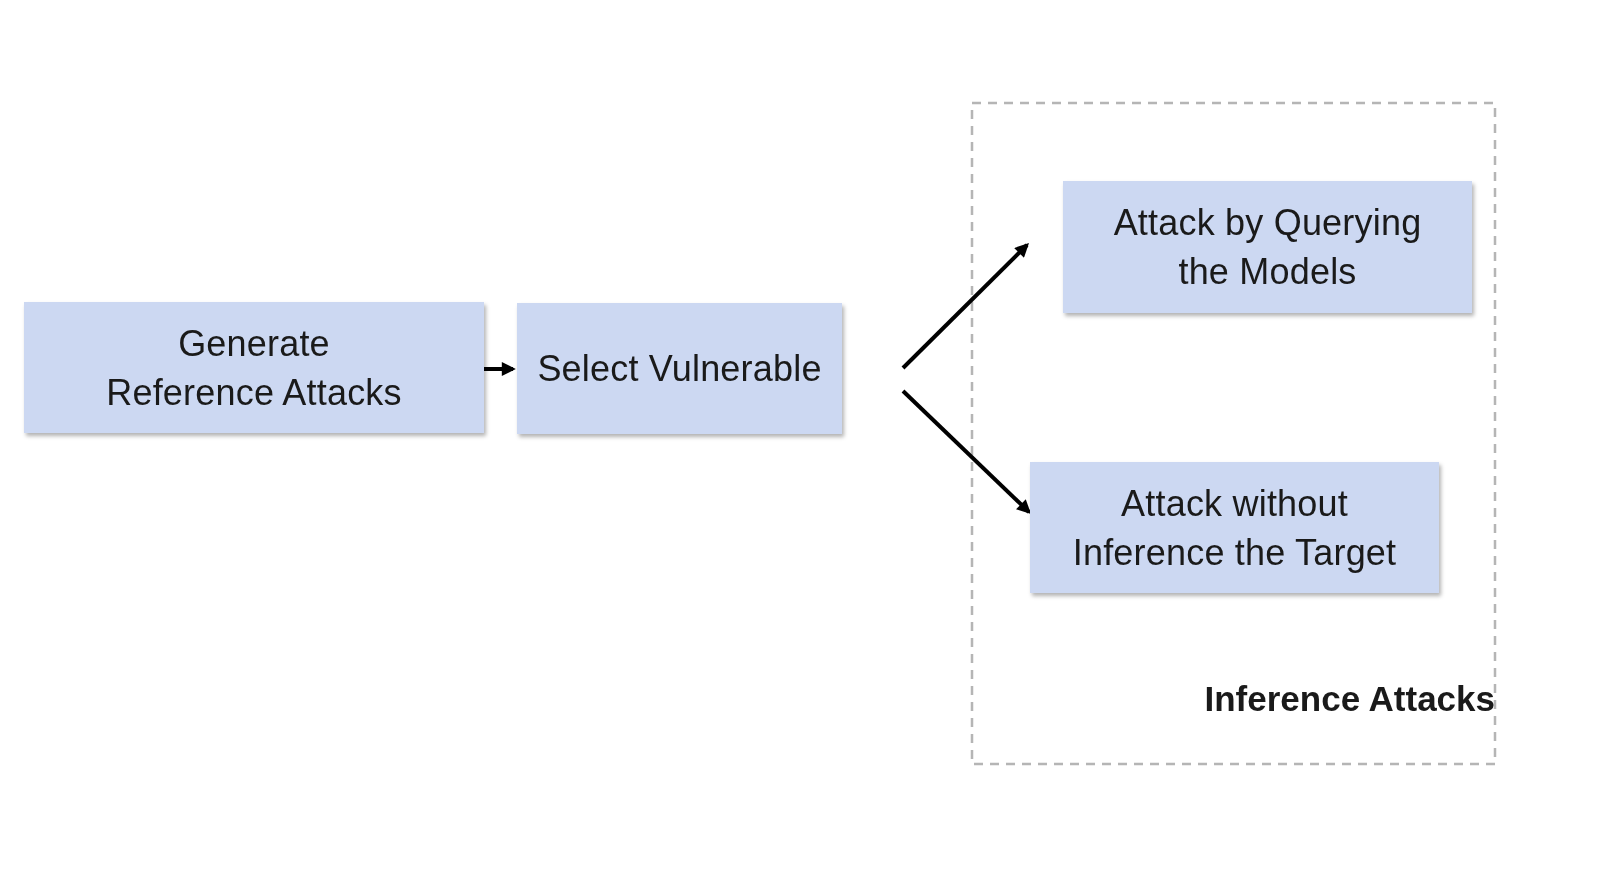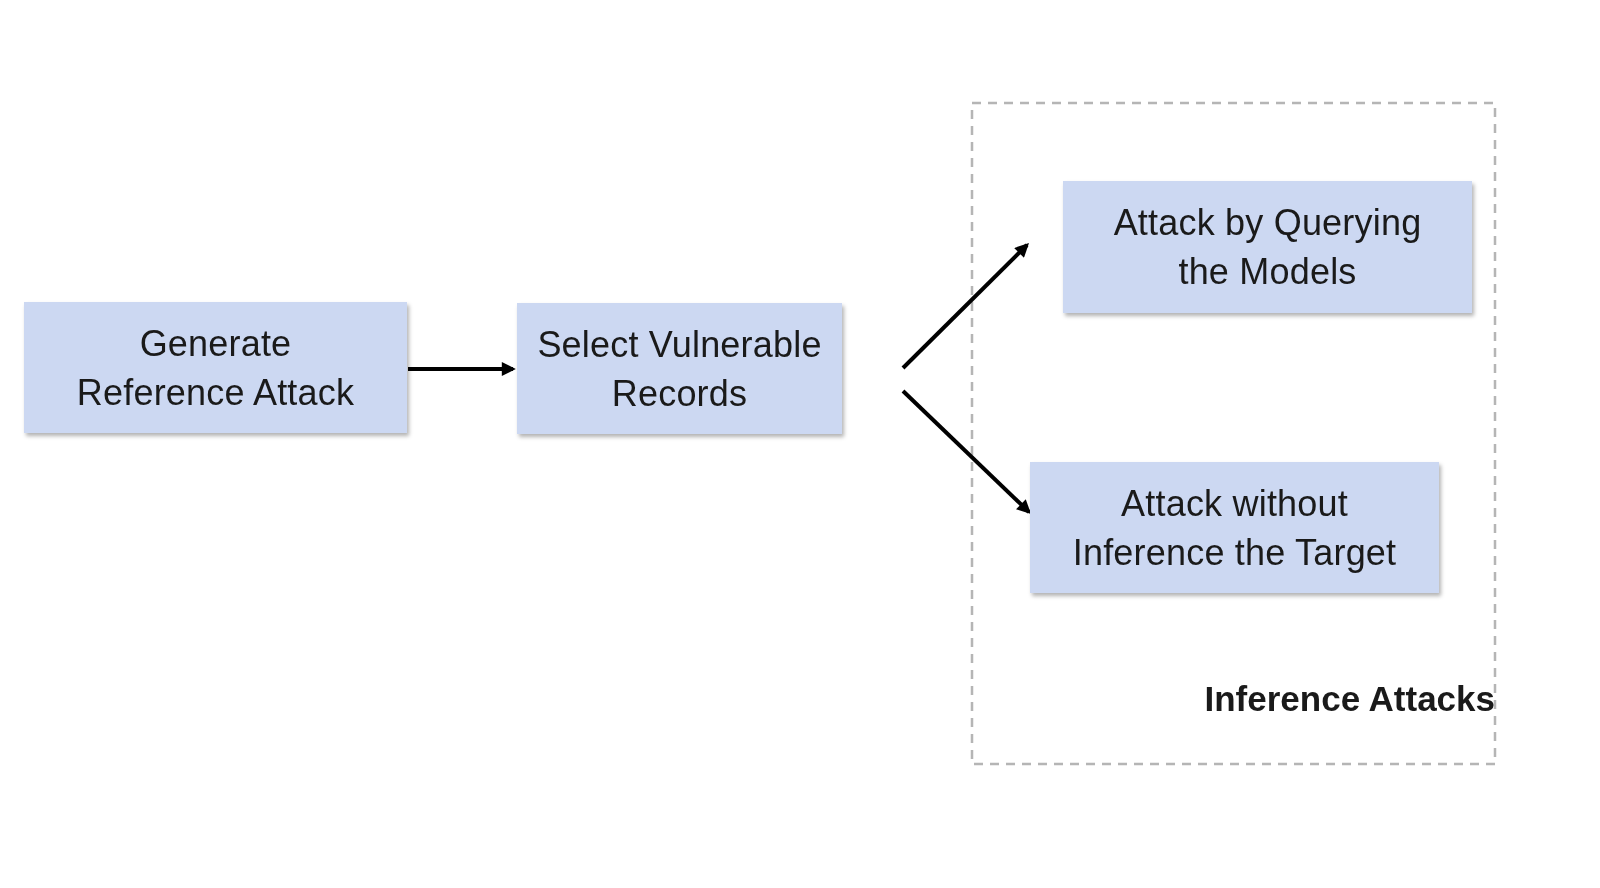--- a/index.html
+++ b/index.html
@@ -30,21 +30,21 @@
     box-shadow: 2px 3px 4px rgba(0,0,0,0.30);
     display: flex;
     flex-direction: column;
     align-items: center;
     justify-content: center;
     text-align: center;
     font-size: 36px;
     line-height: 49px;
     letter-spacing: 0.2px;
   }
-  .node-generate   { left: 24px;   top: 302px; width: 383px; height: 131px; }
+  .node-generate   { left: 24px;   top: 302px; width: 460px; height: 131px; }
   .node-select     { left: 517px;  top: 303px; width: 325px; height: 131px; }
   .node-attack-by  { left: 1030px; top: 181px; width: 409px; height: 132px; margin-left: 33px; }
   .node-attack-wo  { left: 1030px; top: 462px; width: 409px; height: 131px; }
   .group-label {
     position: absolute;
     left: 972px;
     top: 678px;
     width: 523px;
     text-align: right;
     font-size: 35px;
@@ -82,26 +82,25 @@
 
     <line class="arrow-line" x1="408" y1="369" x2="513" y2="369" marker-end="url(#arrowhead)"></line>
 
     <line class="arrow-line" x1="903" y1="368" x2="1027" y2="245" marker-end="url(#arrowhead)"></line>
 
     <line class="arrow-line" x1="903" y1="391" x2="1029" y2="512" marker-end="url(#arrowhead)"></line>
   </svg>
 
   <div class="node node-generate">
     <span>Generate</span>
-    <span>Reference Attack</span>
+    <span>Reference Attacks</span>
   </div>
 
   <div class="node node-select">
     <span>Select Vulnerable</span>
-    <span>Records</span>
   </div>
 
   <div class="node node-attack-by">
     <span>Attack by Querying</span>
     <span>the Models</span>
   </div>
 
   <div class="node node-attack-wo">
     <span>Attack without</span>
     <span>Inference the Target</span>

